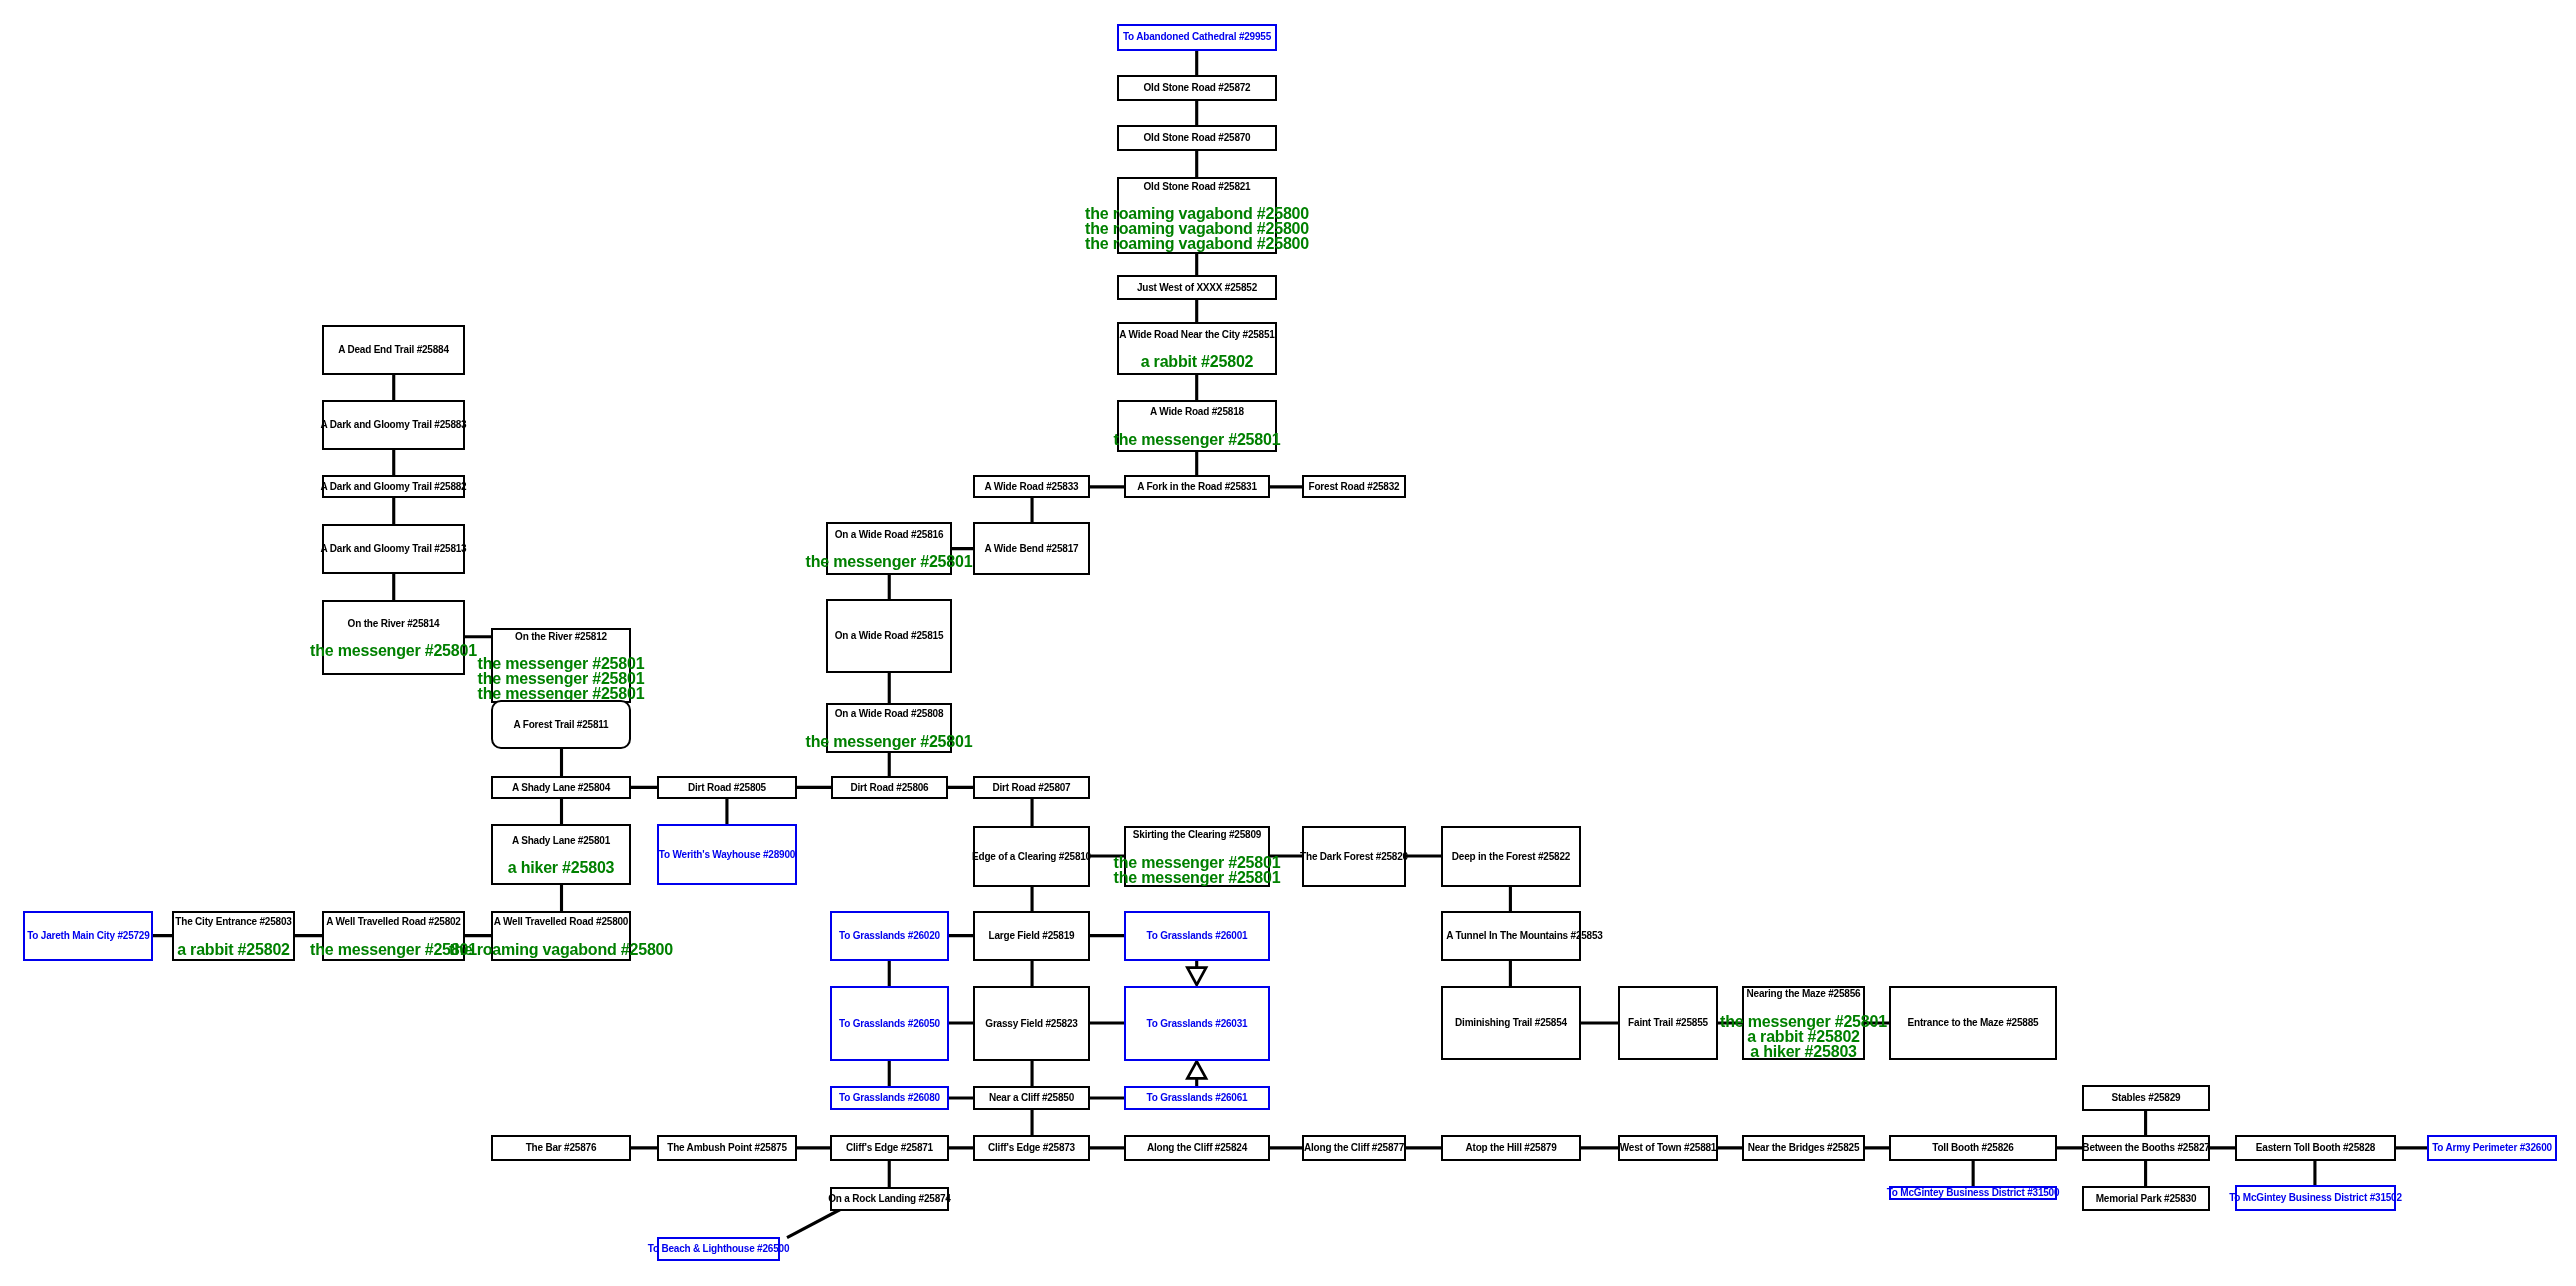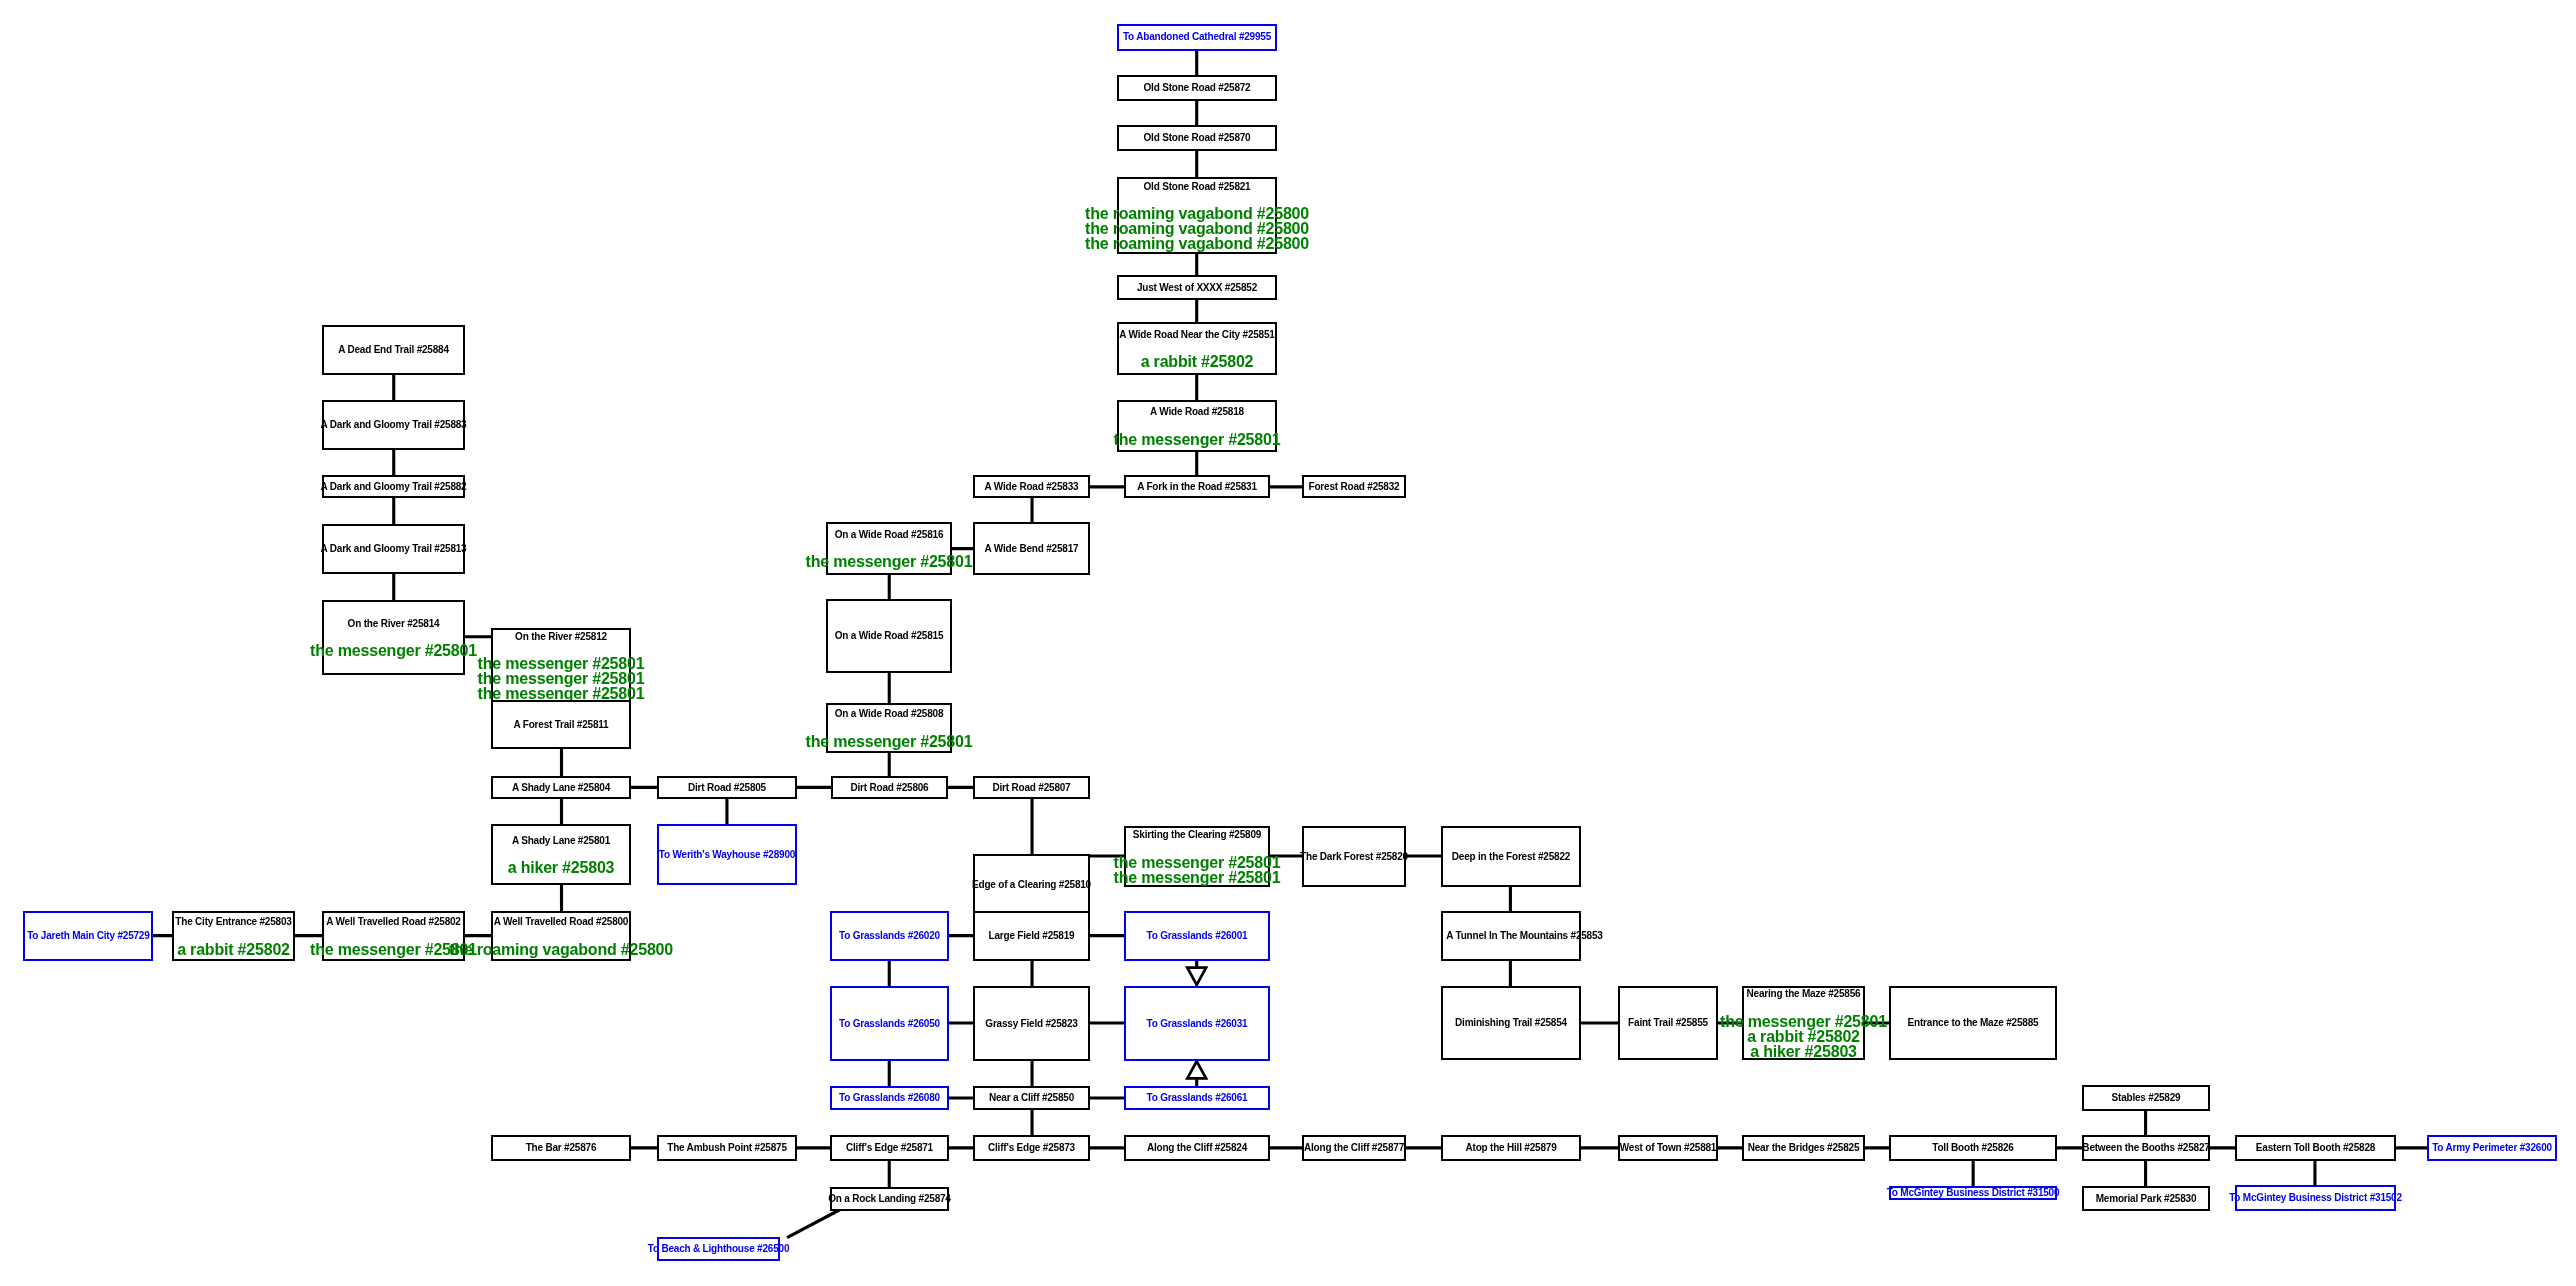--- a/index.html
+++ b/index.html
@@ -212,21 +212,21 @@
       </div>
     </div>
     <div class="node room" style="left: 491px; top: 600px; width: 140px; height: 75px; margin-top: 28px;">
       <div class="title">On the River #25812</div>
       <div class="entities">
         <div class="entity">the messenger #25801</div>
         <div class="entity">the messenger #25801</div>
         <div class="entity">the messenger #25801</div>
       </div>
     </div>
-    <div class="node room" style="left: 491px; top: 700px; width: 140px; height: 49px;">
+    <div class="node room" style="left: 491px; top: 700px; width: 140px; height: 49px; border-radius: 10px;">
       <div class="title">A Forest Trail #25811</div>
     </div>
     <div class="node room" style="left: 491px; top: 776px; width: 140px; height: 23.4px;">
       <div class="title">A Shady Lane #25804</div>
     </div>
     <div class="node room" style="left: 657px; top: 776px; width: 140px; height: 23.4px;">
       <div class="title">Dirt Road #25805</div>
     </div>
     <div class="node room" style="left: 491px; top: 824px; width: 140px; height: 61px;">
       <div class="title">A Shady Lane #25801</div>
@@ -251,21 +251,21 @@
       <div class="entities">
         <div class="entity">the messenger #25801</div>
       </div>
     </div>
     <div class="node room" style="left: 491px; top: 911px; width: 140px; height: 50px;">
       <div class="title">A Well Travelled Road #25800</div>
       <div class="entities">
         <div class="entity">the roaming vagabond #25800</div>
       </div>
     </div>
-    <div class="node room" style="left: 973px; top: 826px; width: 117px; height: 61px; margin-top: 28px;">
+    <div class="node room" style="left: 973px; top: 826px; width: 117px; height: 61px;">
       <div class="title">Edge of a Clearing #25810</div>
     </div>
     <div class="node room" style="left: 1124px; top: 826px; width: 146px; height: 61px;">
       <div class="title">Skirting the Clearing #25809</div>
       <div class="entities">
         <div class="entity">the messenger #25801</div>
         <div class="entity">the messenger #25801</div>
       </div>
     </div>
     <div class="node room" style="left: 1302px; top: 826px; width: 104px; height: 61px;">

